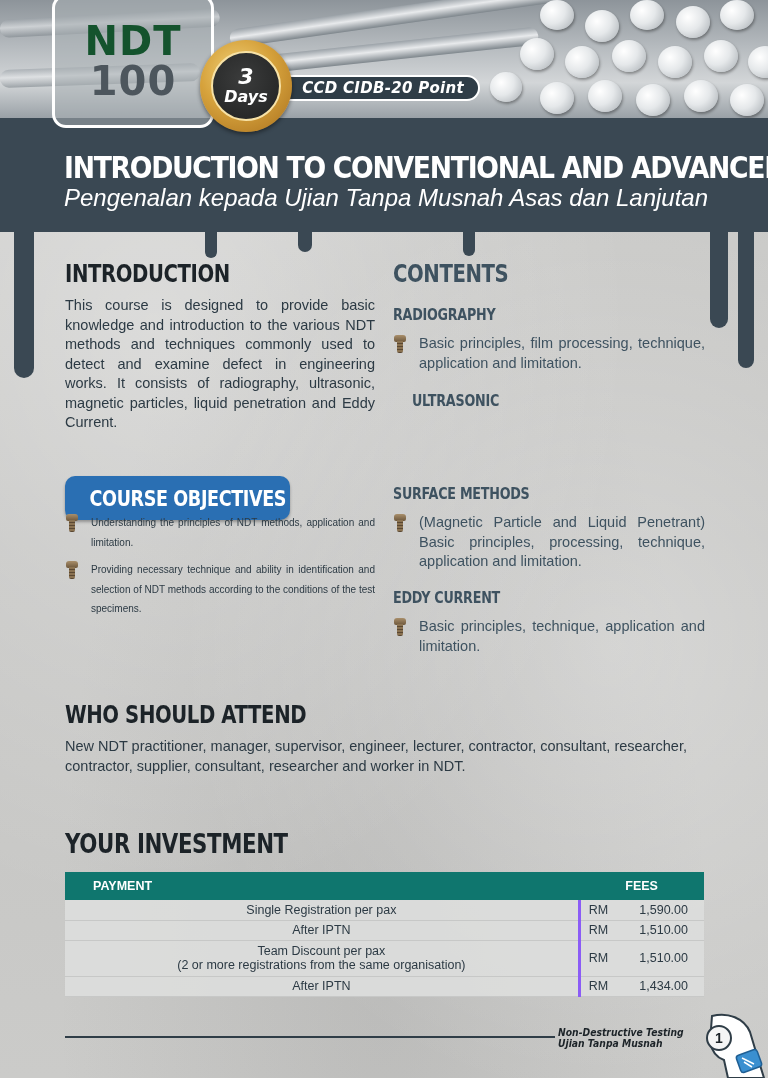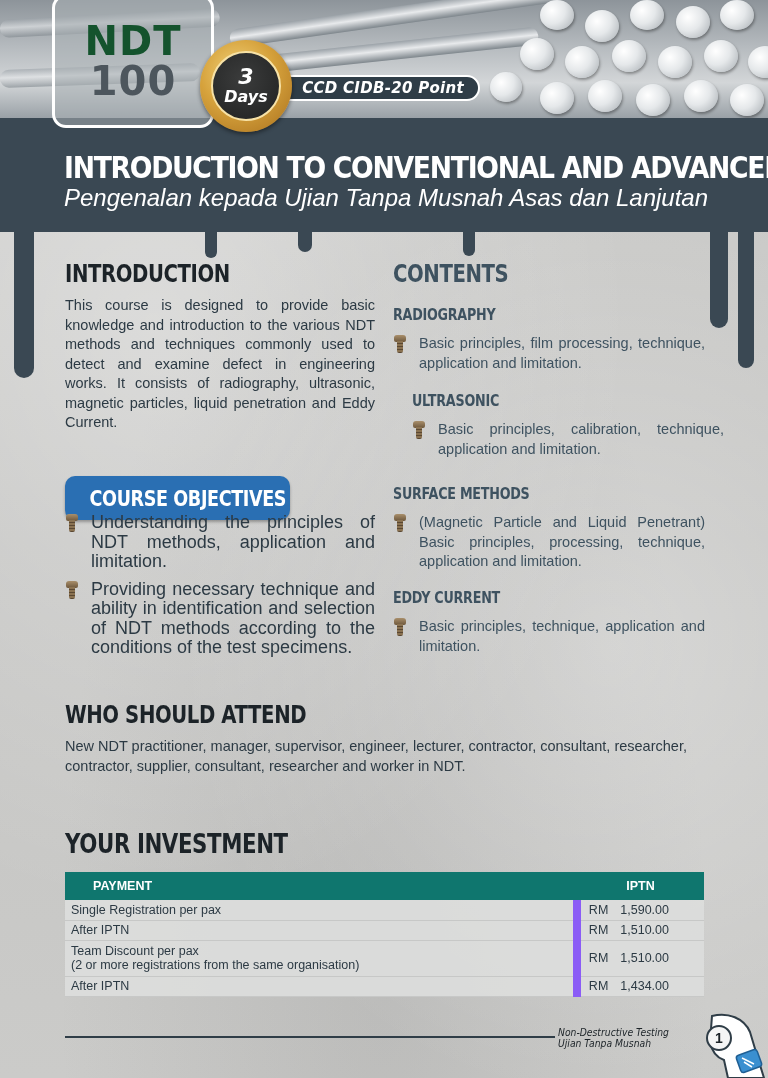--- a/index.html
+++ b/index.html
@@ -111,21 +111,21 @@
   }
   .obj-pill span {
     font-family: "DejaVu Sans", sans-serif; font-weight: bold; font-size: 22px;
     color: #ffffff; letter-spacing: -0.5px; white-space: nowrap;
     transform: scaleX(0.8); transform-origin: center;
     display: inline-block;
   }
 
   .bullet-list { position: absolute; list-style: none; }
   .bullet-list li {
-    position: relative; padding-left: 26px; font-size: 18px; line-height: 19.5px;
+    position: relative; padding-left: 26px; font-size: 10px; line-height: 19.5px;
     color: #2c3a44; text-align: justify; margin-bottom: 8px;
   }
   .bolt {
     position: absolute; left: 0; top: 1px; width: 14px; height: 18px;
   }
   .bolt .head {
     position: absolute; left: 1px; top: 0; width: 12px; height: 7px; border-radius: 3px 3px 2px 2px;
     background: linear-gradient(180deg, #a98f6b 0%, #6d573c 100%);
   }
   .bolt .shank {
@@ -161,33 +161,33 @@
   .fee-table th {
     background: #0f766e; color: #ffffff; font-weight: bold; font-size: 12.5px;
     height: 28px; text-align: left;
   }
   .fee-table th.th-pay { padding-left: 28px; }
   .fee-table th.th-fee { text-align: center; }
   .fee-table td {
     background: rgba(220,221,220,0.92); height: 20px; padding: 0 6px;
     vertical-align: middle;
   }
-  .fee-table td.desc { width: 519px; border-right: 8px solid #8b5cf6; line-height: 14px; }
+  .fee-table td.desc { width: 519px; border-right: 3px solid #8b5cf6; line-height: 14px; text-align: center; }
   .fee-table td.cur { width: 30px; text-align: left; padding-left: 8px; }
-  .fee-table td.amt { width: 90px; padding-right: 16px; margin-top: 32px; }
+  .fee-table td.amt { width: 90px; text-align: right; padding-right: 16px; margin-top: 32px; }
   .fee-table tr.tall td { height: 36px; }
   .fee-table tr.row td { border-bottom: 1px solid #c7c8c7; }
 
   
   .footer-line {
     position: absolute; left: 65px; top: 1036px; width: 490px; height: 2px; background: #2f3d47;
   }
   .footer-text {
     position: absolute; left: 558px; top: 1027px; width: 140px;
-    font-family: "DejaVu Sans", sans-serif; font-weight: normal; font-style: italic;
+    font-family: "DejaVu Sans", sans-serif; font-weight: bold; font-style: italic;
     font-size: 10.5px; line-height: 11px; color: #1c2328; white-space: nowrap;
   }
   .footer-text div { transform: scaleX(0.88); transform-origin: left center; }
   .page-badge {
     position: absolute; left: 698px; top: 1012px; width: 70px; height: 66px;
   }
   .page-num {
     position: absolute; left: 706px; top: 1025px; width: 26px; height: 26px; border-radius: 50%;
     background: #f5f5f5; border: 2px solid #2f3d47;
     display: flex; align-items: center; justify-content: center;
@@ -281,29 +281,20 @@
           <span class="head"></span>
           <span class="shank"></span>
         </span>
       <span>Basic principles, film processing, technique, application and limitation.</span>
     </li>
   </ul>
 </div>
 
 <div class="contents-list c-ultra">
   <span class="sub-h">ULTRASONIC</span>
-  <ul>
-    <li>
-      <span class="bolt">
-          <span class="head"></span>
-          <span class="shank"></span>
-        </span>
-      <span>Basic principles, calibration, technique, application and limitation.</span>
-    </li>
-  </ul>
 </div>
 
 <div class="contents-list c-surface">
   <span class="sub-h">SURFACE METHODS</span>
   <ul>
     <li>
       <span class="bolt">
           <span class="head"></span>
           <span class="shank"></span>
         </span>
@@ -327,21 +318,21 @@
 
 <h2 class="heading h-who">WHO SHOULD ATTEND</h2>
 <p class="para who-text">New NDT practitioner, manager, supervisor, engineer, lecturer, contractor, consultant, researcher, contractor, supplier, consultant, researcher and worker in NDT.</p>
 
 <h2 class="heading h-invest">YOUR INVESTMENT</h2>
 
 <table class="fee-table">
   <thead>
     <tr>
       <th class="th-pay">PAYMENT</th>
-      <th class="th-fee" colspan="2">IPTN</th>
+      <th class="th-fee" colspan="2">FEES</th>
     </tr>
   </thead>
   <tbody>
     <tr class="row">
       <td class="desc">Single Registration per pax</td>
       <td class="cur">RM</td>
       <td class="amt">1,590.00</td>
     </tr>
     <tr class="row">
       <td class="desc">After IPTN</td>

